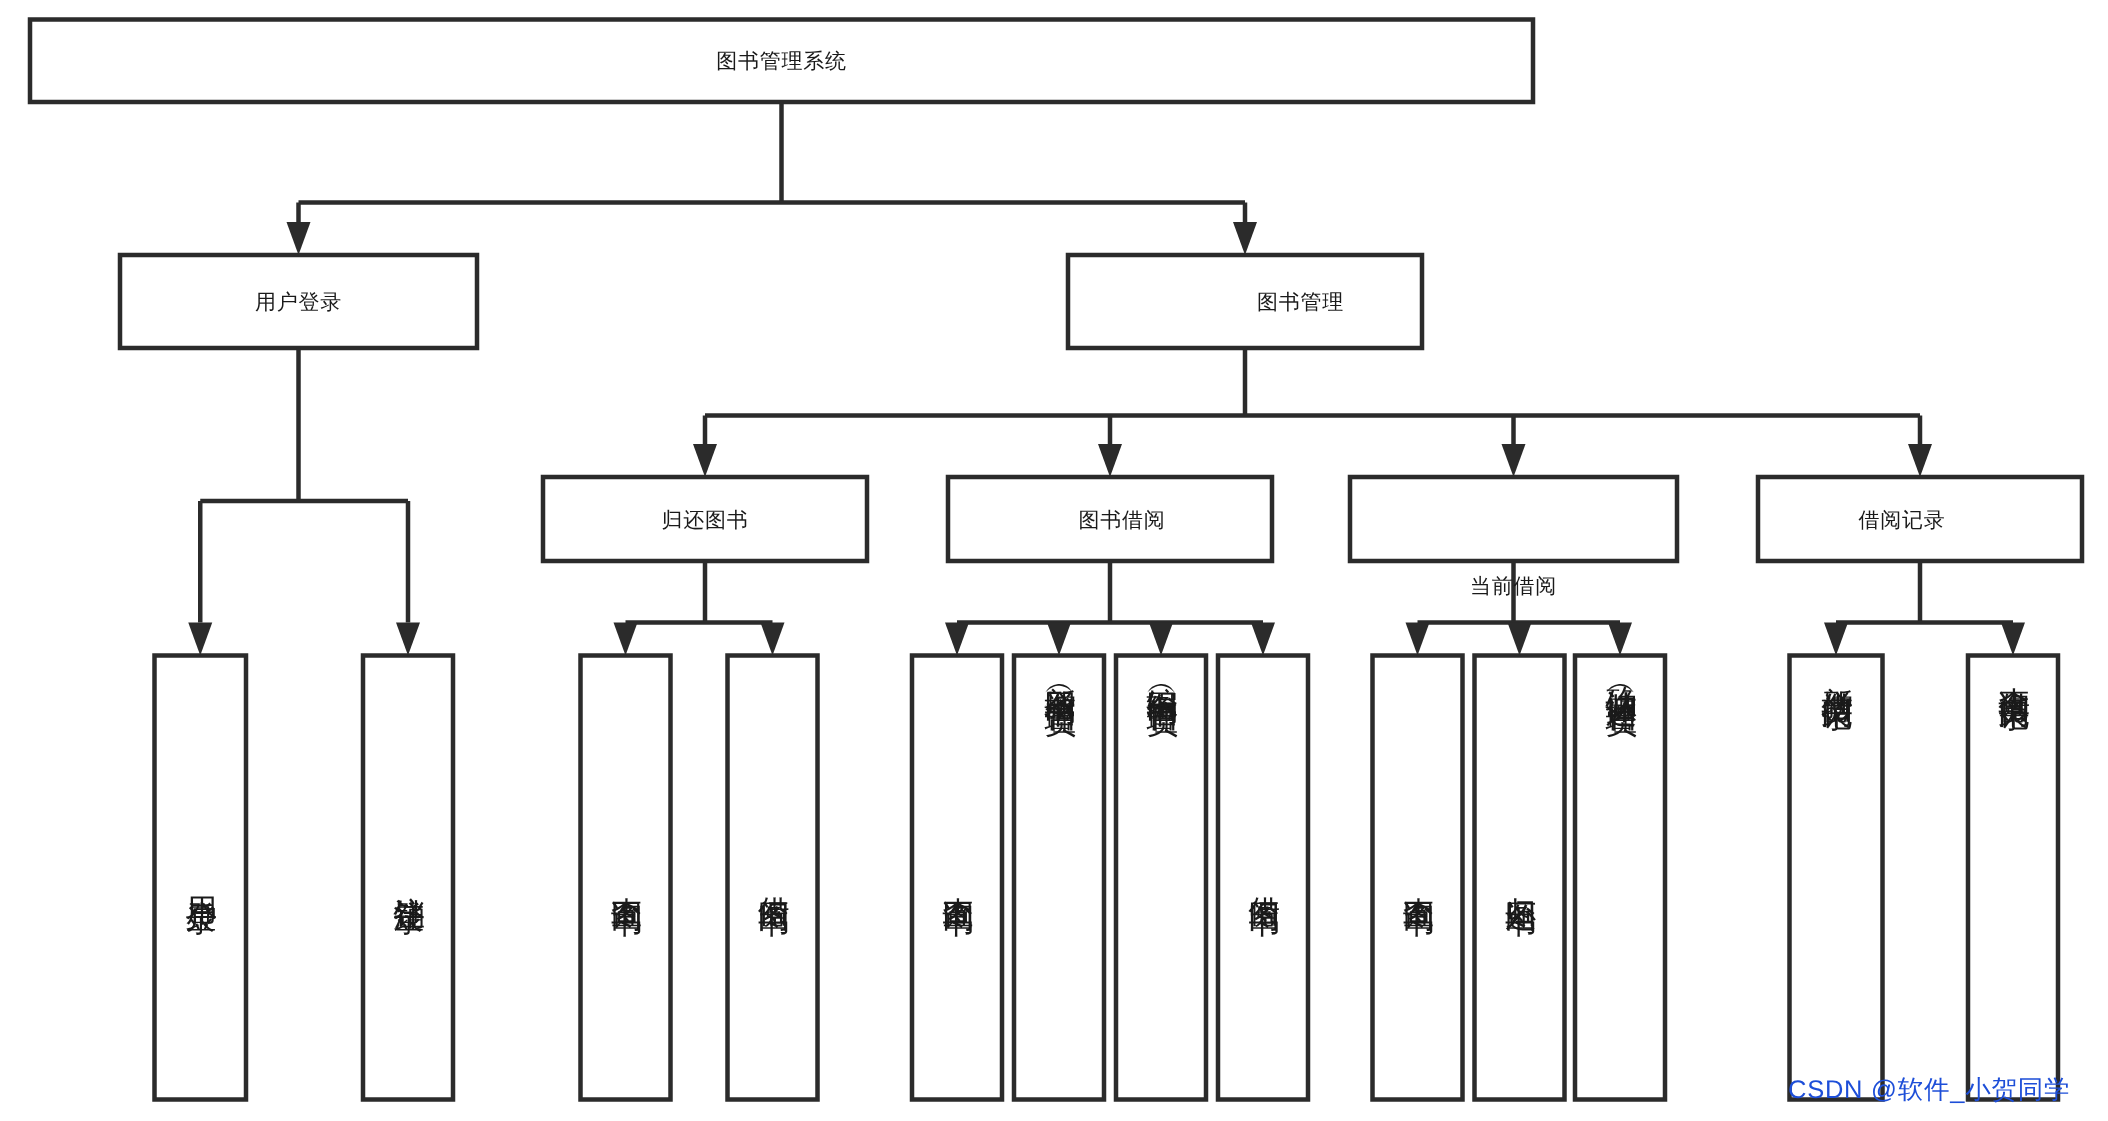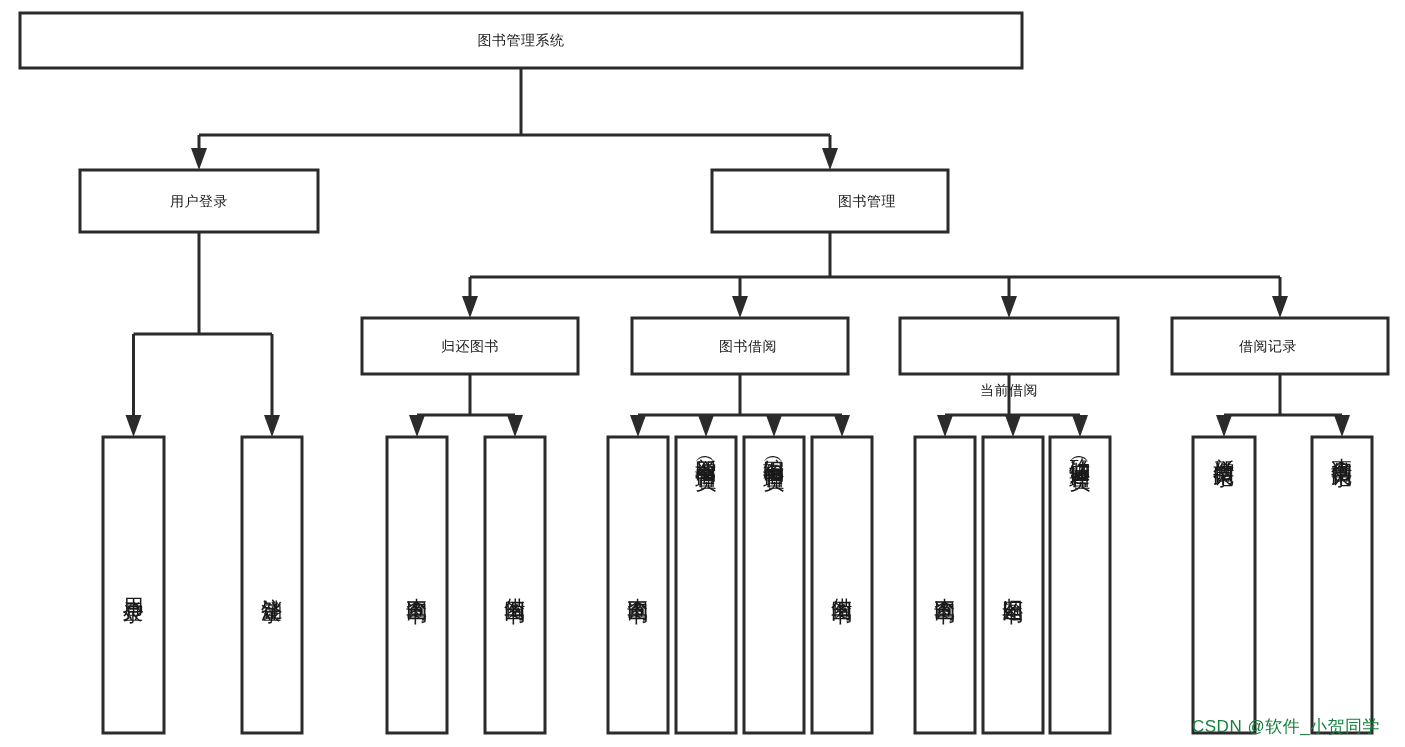--- a/index.html
+++ b/index.html
@@ -178,15 +178,15 @@
       <div class="node-label vertical" style="left: 676px; top: 437px; width: 60px; height: 296px;">新增图书（管理员）</div>
       <div class="node-label vertical" style="left: 744px; top: 437px; width: 60px; height: 296px;">编辑图书（管理员）</div>
       <div class="node-label vertical mid" style="left: 812px; top: 437px; width: 60px; height: 296px;">借阅图书</div>
       <div class="node-label vertical mid" style="left: 915px; top: 437px; width: 60px; height: 296px;">查询图书</div>
       <div class="node-label vertical mid" style="left: 983px; top: 437px; width: 60px; height: 296px;">归还图书</div>
       <div class="node-label vertical" style="left: 1050px; top: 437px; width: 60px; height: 296px;">确认归还（管理员）</div>
       <div class="node-label vertical" style="left: 1193px; top: 437px; width: 62px; height: 296px;">新增借阅记录</div>
       <div class="node-label vertical" style="left: 1312px; top: 437px; width: 60px; height: 296px;">查询借阅记录</div>
     </div>
 
-  <div class="watermark" style="left: 1192px; top: 715px; color: #15803d;">CSDN @软件_小贺同学</div>
+  <div class="watermark" style="left: 1192px; top: 715px; color: #1d4ed8;">CSDN @软件_小贺同学</div>
 
 </div>
 
 </body></html>

